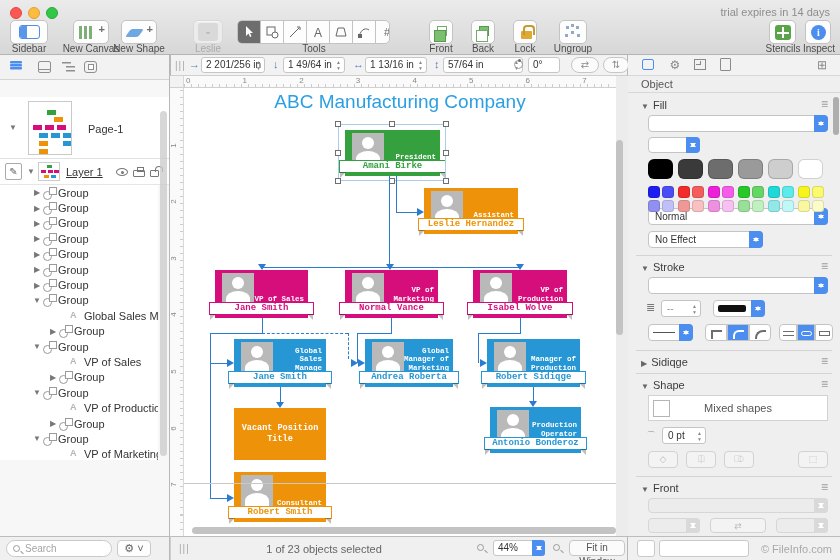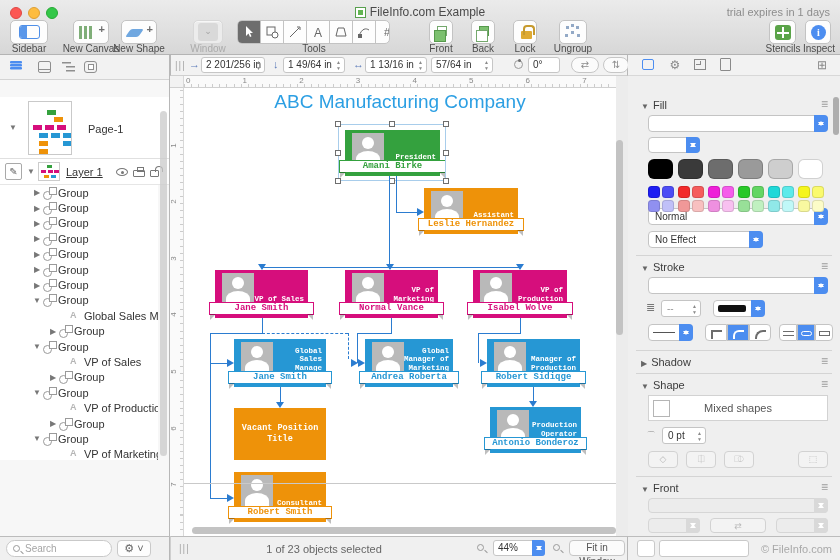--- a/index.html
+++ b/index.html
@@ -164,22 +164,21 @@
   .foot-field { position:absolute; top:3px; height:17px; background:#fff; border:1px solid #c9c9c9; border-radius:3px; }
   #copyright { position:absolute; top:6px; right:8px; color:#a9a9a9; font-size:11px; }
 </style>
 </head>
 <body>
 
 <div id="chrome" class="abs">
   <div class="tl abs" style="left:10px;background:#fc5753;border:1px solid #df4744;"></div>
   <div class="tl abs" style="left:28px;background:#fdbc40;border:1px solid #de9f34;"></div>
   <div class="tl abs" style="left:46px;background:#33c748;border:1px solid #27aa35;"></div>
-  <div id="win-title" class="abs"><span id="doc-icon"></span><span>FileInfo.com Example</span></div>
-  <div id="trial" class="abs">trial expires in 1 days</div>
+  <div id="trial" class="abs">trial expires in 14 days</div>
 
   <div class="tbtn abs" style="left:10px;width:38px;">
       <span class="ic-sidebar"></span>
     </div>
   <div class="tlabel abs" style="left:0px;width:58px;">Sidebar</div>
 
   <div class="tbtn abs" style="left:73px;width:36px;">
       <span class="ic-columns"></span>
       <span class="plus">+</span>
     </div>
@@ -187,21 +186,21 @@
 
   <div class="tbtn abs" style="left:121px;width:36px;">
       <span class="ic-layerstack"></span>
       <span class="plus">+</span>
     </div>
   <div class="tlabel abs" style="left:110px;width:58px;">New Shape</div>
 
   <div class="tbtn abs" style="left:193px;width:30px;border-color:#d8d8d8;background:#ececec;">
       <span class="ic-style-sq">⌄</span>
     </div>
-  <div class="tlabel dis abs" style="left:179px;width:58px;">Window</div>
+  <div class="tlabel dis abs" style="left:179px;width:58px;">Leslie</div>
 
   <div class="tbtn abs" style="left:237px;width:153px;padding:0;overflow:hidden;">
     <div class="seg sel" style="left:0;width:23px;"><svg width="12" height="14">
           <path d="M3 1 L3 11 L5.5 8.5 L7 12 L8.5 11.3 L7 8 L10 8 Z" fill="#fff"></path>
         </svg></div>
     <div class="seg" style="left:23px;width:23px;"><svg width="14" height="14">
           <rect x="2" y="2" width="8" height="8" fill="none" stroke="#666"></rect>
           <circle cx="10" cy="10" r="3" fill="#fff" stroke="#666"></circle>
         </svg></div>
     <div class="seg" style="left:46px;width:23px;"><svg width="14" height="14">
@@ -249,21 +248,21 @@
 
 <div id="geobar" class="abs">
   <span class="grip abs" style="left:4px;top:5px;">|||</span>
   <span class="gic" style="left:18px;">→</span>
   <div class="gfield" style="left:30px;width:64px;"><span>2 201/256 in</span><span class="gstep">▲<br>▼</span></div>
   <span class="gic" style="left:102px;">↓</span>
   <div class="gfield" style="left:112px;width:62px;"><span>1 49/64 in</span><span class="gstep">▲<br>▼</span></div>
   <span class="gic" style="left:182px;">↔</span>
   <div class="gfield" style="left:194px;width:62px;"><span>1 13/16 in</span><span class="gstep">▲<br>▼</span></div>
   <span class="gic" style="left:263px;">↕</span>
-  <div class="gfield" style="left:260px;width:62px;"><span>57/64 in</span><span class="gstep">▲<br>▼</span></div>
+  <div class="gfield" style="left:272px;width:80px;"><span>57/64 in</span><span class="gstep">▲<br>▼</span></div>
   <span class="ic-rot" style="left:343px;"></span>
   <div class="gfield" style="left:357px;width:32px;"><span>0°</span></div>
   <div class="gbtn" style="left:400px;width:28px;">⇄</div>
   <div class="gbtn" style="left:432px;width:26px;">⇅</div>
 </div>
 
 <div id="lsb" class="abs">
   <div id="lsb-tabs">
     <span class="lsb-tab" style="left:8px;">
         <span class="ic-layers3"></span>
@@ -578,20 +577,21 @@
       </span>
     <span class="itab" style="left:39px;">⚙</span>
     <span class="itab" style="left:65px;">
         <span class="ic-canvtab"></span>
       </span>
     <span class="itab" style="left:91px;">
         <span class="ic-pagetab"></span>
       </span>
     <span class="itab" style="right:10px;left:auto;">⊞</span>
   </div>
+  <div id="insp-hdr">Object</div>
 
   <div class="sect-hdr" style="top:44px;"><span class="disc2">▼</span><span>Fill</span></div>
   <span class="hamb" style="top:42px;">≡</span>
   <div class="dd" style="left:20px;top:60px;width:180px;height:17px;">
       <span class="bstep"></span>
     </div>
   <div class="dd" style="left:20px;top:82px;width:52px;height:16px;">
       <span class="bstep"></span>
     </div>
   <div id="big-swatches"></div>
@@ -629,21 +629,21 @@
       <i></i>
     </div>
   <div class="endseg sel" style="left:169px;top:269px;">
       <i></i>
     </div>
   <div class="endseg" style="left:187px;top:269px;border-radius:0 4px 4px 0;">
       <i></i>
     </div>
   <div class="divider" style="top:295px;"></div>
 
-  <div class="sect-hdr" style="top:301px;"><span class="disc2">▶</span><span>Shadow</span></div>
+  <div class="sect-hdr" style="top:301px;"><span class="disc2">▶</span><span>Sidiqge</span></div>
   <span class="hamb" style="top:299px;">≡</span>
   <div class="divider" style="top:318px;"></div>
 
   <div class="sect-hdr" style="top:324px;"><span class="disc2">▼</span><span>Shape</span></div>
   <span class="hamb" style="top:322px;">≡</span>
   <div style="position:absolute;left:20px;top:340px;width:180px;height:26px;background:#fff;border:1px solid #d2d2d2;">
     <span style="position:absolute;left:4px;top:4px;width:17px;height:17px;background:#fff;border:1px solid #b5b5b5;"></span>
     <span style="position:absolute;left:0;right:0;top:6px;text-align:center;color:#555;">Mixed shapes</span>
   </div>
   <span class="ic-bez" style="left:18px;top:374px;">⌒</span>

